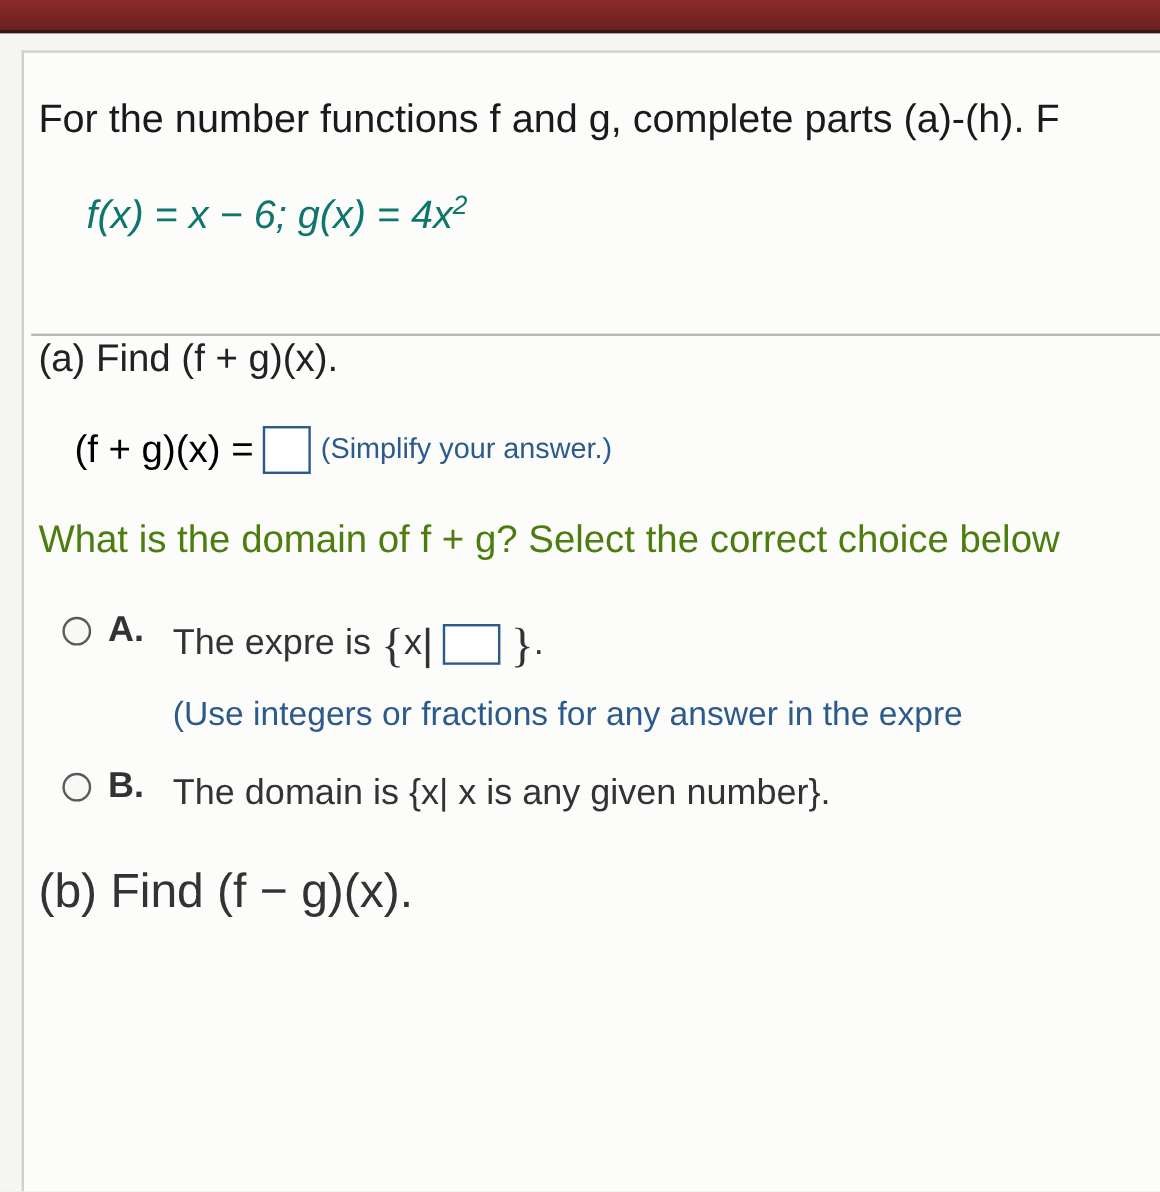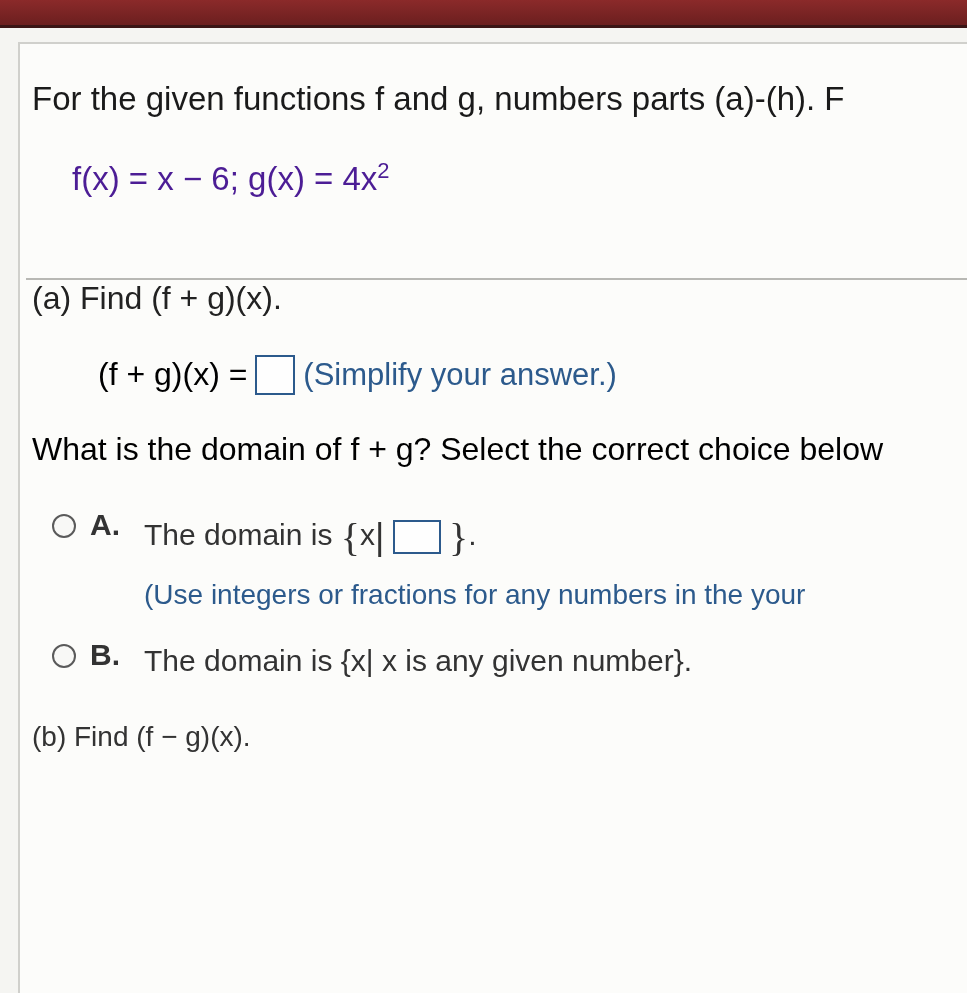--- a/index.html
+++ b/index.html
@@ -40,53 +40,54 @@
   }
   .q-text {
     font-size: 33px;
     color: #1a1a1a;
     line-height: 1.5;
   }
   .formula-row {
     margin-top: 34px;
     margin-left: 40px;
     font-size: 33px;
-    color: #4c1d95;
+    color: #0f766e;
+    font-style: italic;
   }
   .sup { font-size: 22px; vertical-align: super; }
   .hr {
     margin-top: 80px;
     margin-left: -6px;
     border: none;
     border-top: 2px solid #b8b8b4;
   }
   .part-a {
     font-size: 32px;
     color: #222;
   }
   .answer-row {
     margin-top: 38px;
-    margin-left: 66px;
+    margin-left: 30px;
     font-size: 32px;
     display: flex;
     align-items: center;
     gap: 8px;
   }
   .answer-input {
     width: 40px;
     height: 40px;
     border: 2px solid #2c5a8c;
     background: #fefefe;
     display: inline-block;
   }
-  .hint { color: #2c5a8c; font-size: 31px; }
+  .hint { color: #2c5a8c; font-size: 24px; }
   .domain-q {
     margin-top: 36px;
     font-size: 32px;
-    color: #000000;
+    color: #4d7c0f;
   }
   .choice {
     margin-top: 40px;
     margin-left: 20px;
     display: flex;
     align-items: flex-start;
     gap: 14px;
   }
   .radio {
     width: 24px;
@@ -117,42 +118,42 @@
     display: inline-block;
     vertical-align: middle;
   }
   .hint-line {
     color: #2c5a8c;
     font-size: 28px;
     margin-top: 6px;
   }
   .part-b {
     margin-top: 38px;
-    font-size: 28px;
+    font-size: 40px;
     color: #333;
   }
   .brace-l, .brace-r {
     font-size: 40px;
     vertical-align: -6px;
     font-family: "Times New Roman", serif;
   }
   .vbar {
     font-size: 36px;
     vertical-align: -4px;
   }
 </style>
 </head>
 <body>
 
 <div class="top-bar"></div>
 
 <div class="content-wrap">
   <div class="inner">
 
-    <div class="q-text">For the given functions f and g, numbers parts (a)-(h). F</div>
+    <div class="q-text">For the number functions f and g, complete parts (a)-(h). F</div>
 
     <div class="formula-row">
       <span>f(x) = x − 6; g(x) = 4x</span><span class="sup">2</span>
     </div>
 
     <hr class="hr">
 
     <div class="part-a">(a) Find (f + g)(x).</div>
 
     <div class="answer-row">
@@ -160,25 +161,25 @@
       <span class="answer-input"></span>
       <span class="hint">(Simplify your answer.)</span>
     </div>
 
     <div class="domain-q">What is the domain of f + g? Select the correct choice below</div>
 
     <div class="choice">
       <span class="radio"></span>
       <span class="choice-label">A.</span>
       <div class="choice-body">
-        <span>The domain is </span>
+        <span>The expre is </span>
         <span class="brace-l">{</span><span>x</span><span class="vbar">|</span>
         <span class="set-input"></span>
         <span class="brace-r">}</span><span>.</span>
-        <div class="hint-line">(Use integers or fractions for any numbers in the your</div>
+        <div class="hint-line">(Use integers or fractions for any answer in the expre</div>
       </div>
     </div>
 
     <div class="choice" style="margin-top:22px;">
       <span class="radio"></span>
       <span class="choice-label">B.</span>
       <div class="choice-body">The domain is {x| x is any given number}.</div>
     </div>
 
     <div class="part-b">(b) Find (f − g)(x).</div>

